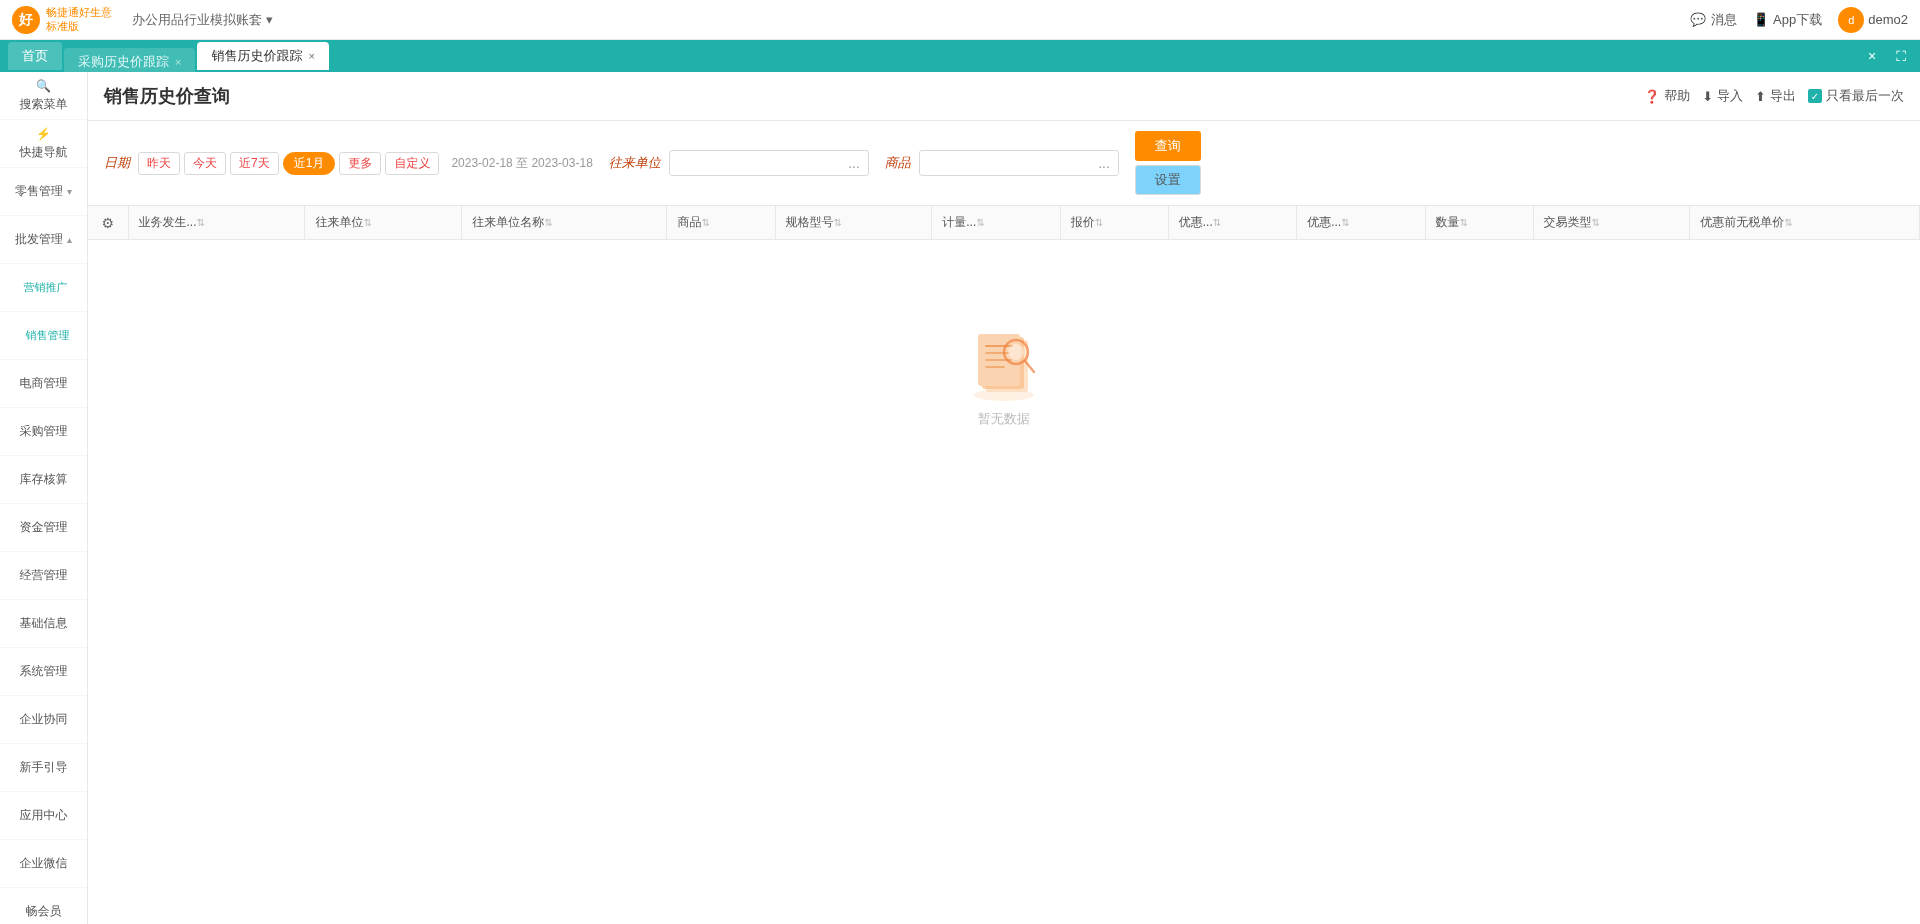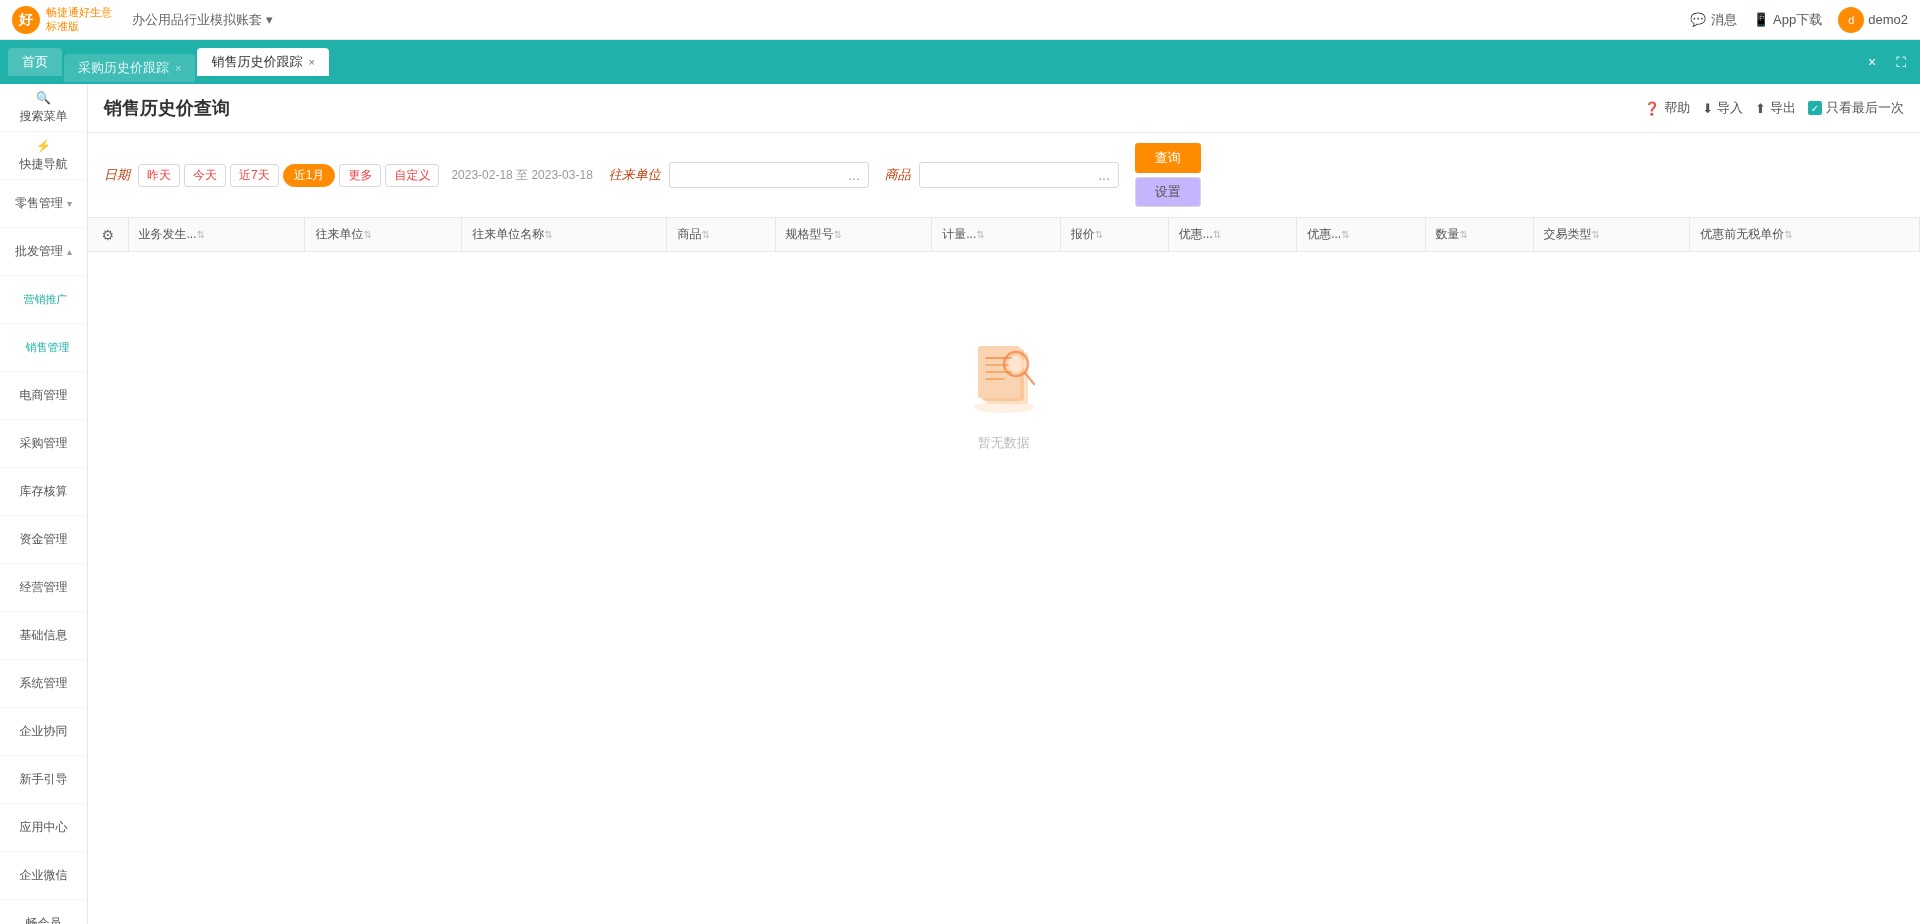--- a/index.html
+++ b/index.html
@@ -11,21 +11,21 @@
     .logo-area { display: flex; align-items: center; gap: 6px; }
     .logo-icon { width: 28px; height: 28px; background: #ff8c00; border-radius: 50%; display: flex; align-items: center; justify-content: center; color: white; font-size: 14px; font-weight: bold; }
     .logo-text { font-size: 11px; color: #ff8c00; line-height: 1.2; }
     .app-selector { display: flex; align-items: center; gap: 4px; margin-left: 12px; font-size: 13px; color: #333; cursor: pointer; }
     .app-selector span { color: #666; }
     .top-bar-right { display: flex; align-items: center; gap: 16px; font-size: 13px; color: #555; }
     .top-bar-right .icon-item { display: flex; align-items: center; gap: 4px; cursor: pointer; }
     .avatar { width: 26px; height: 26px; border-radius: 50%; background: #ff8c00; display: flex; align-items: center; justify-content: center; color: white; font-size: 11px; }
 
     
-    .tab-bar { height: 44px; background: #20b2aa; display: flex; align-items: center; padding: 0 8px; flex-shrink: 0; gap: 2px; }
+    .tab-bar { height: 32px; background: #20b2aa; display: flex; align-items: center; padding: 0 8px; flex-shrink: 0; gap: 2px; }
     .tab { height: 28px; padding: 0 14px; display: flex; align-items: center; gap: 6px; border-radius: 4px 4px 0 0; font-size: 13px; cursor: pointer; white-space: nowrap; }
     .tab.home { background: rgba(255,255,255,0.2); color: #fff; }
     .tab.inactive { background: rgba(255,255,255,0.15); color: #e0f7f5; margin-top: 12px; }
     .tab.active { background: #fff; color: #333; }
     .tab-close { font-size: 11px; cursor: pointer; color: inherit; opacity: 0.7; }
     .tab-actions { margin-left: auto; display: flex; align-items: center; gap: 8px; }
     .tab-action-btn { color: #fff; background: none; border: none; cursor: pointer; font-size: 14px; padding: 2px 6px; }
 
     
     .main-layout { display: flex; flex: 1; overflow: hidden; }
@@ -51,34 +51,34 @@
     .filter-group { display: flex; align-items: center; gap: 8px; }
     .filter-label { color: #c2410c; font-size: 13px; white-space: nowrap; font-style: italic; }
     .date-filter-buttons { display: flex; align-items: center; gap: 4px; }
     .date-btn { padding: 2px 8px; border-radius: 3px; border: 1px solid #d9d9d9; background: #fff; font-size: 12px; cursor: pointer; color: #ef4444; }
     .date-btn.active { background: #ff8c00; color: #fff; border-color: #ff8c00; border-radius: 12px; padding: 2px 10px; }
     .date-range { font-size: 12px; color: #999; margin-left: 4px; }
     .filter-input { display: flex; align-items: center; border: 1px solid #d9d9d9; border-radius: 3px; padding: 4px 8px; min-width: 200px; background: #fff; cursor: pointer; gap: 4px; }
     .filter-input-text { color: #ccc; font-size: 13px; flex: 1; }
     .filter-dots { color: #999; font-size: 14px; }
     .query-btn { background: #ff8c00; color: #fff; border: none; padding: 6px 20px; border-radius: 3px; font-size: 13px; cursor: pointer; }
-    .setting-btn { background: #c4b5fd; color: #555; border: 1px solid #d9d9d9; padding: 5px 14px; border-radius: 3px; font-size: 13px; cursor: pointer; }
+    .setting-btn { background: #7dd3fc; color: #555; border: 1px solid #d9d9d9; padding: 5px 14px; border-radius: 3px; font-size: 13px; cursor: pointer; }
 
     
     .table-container { flex: 1; overflow: auto; background: #fff; margin: 0; }
     .data-table { width: 100%; border-collapse: collapse; }
     .data-table th { background: #fafafa; border-bottom: 1px solid #e8e8e8; border-right: 1px solid #e8e8e8; padding: 8px 10px; font-size: 12px; color: #555; font-weight: 500; white-space: nowrap; text-align: left; cursor: pointer; }
     .data-table th:first-child { width: 40px; text-align: center; }
     .data-table th .th-content { display: flex; align-items: center; }
     .sort-icon { font-size: 10px; color: #bbb; }
     .gear-icon { color: #666; font-size: 14px; }
 
     
     .empty-state { display: flex; flex-direction: column; align-items: center; justify-content: center; padding: 80px 0; }
-    .empty-text { color: #bbb; font-size: 13px; margin-top: 12px; }
+    .empty-text { color: #bbb; font-size: 13px; }
 
     
     .empty-svg-container { width: 100px; height: 90px; }
   </style>
 </head>
 <body>
 
 <div class="top-bar">
   <div class="top-bar-left">
     <div class="logo-area">

